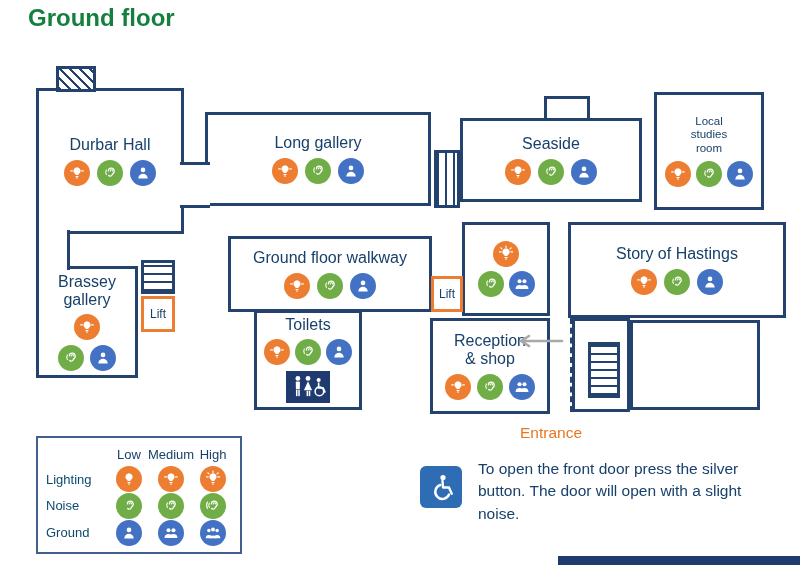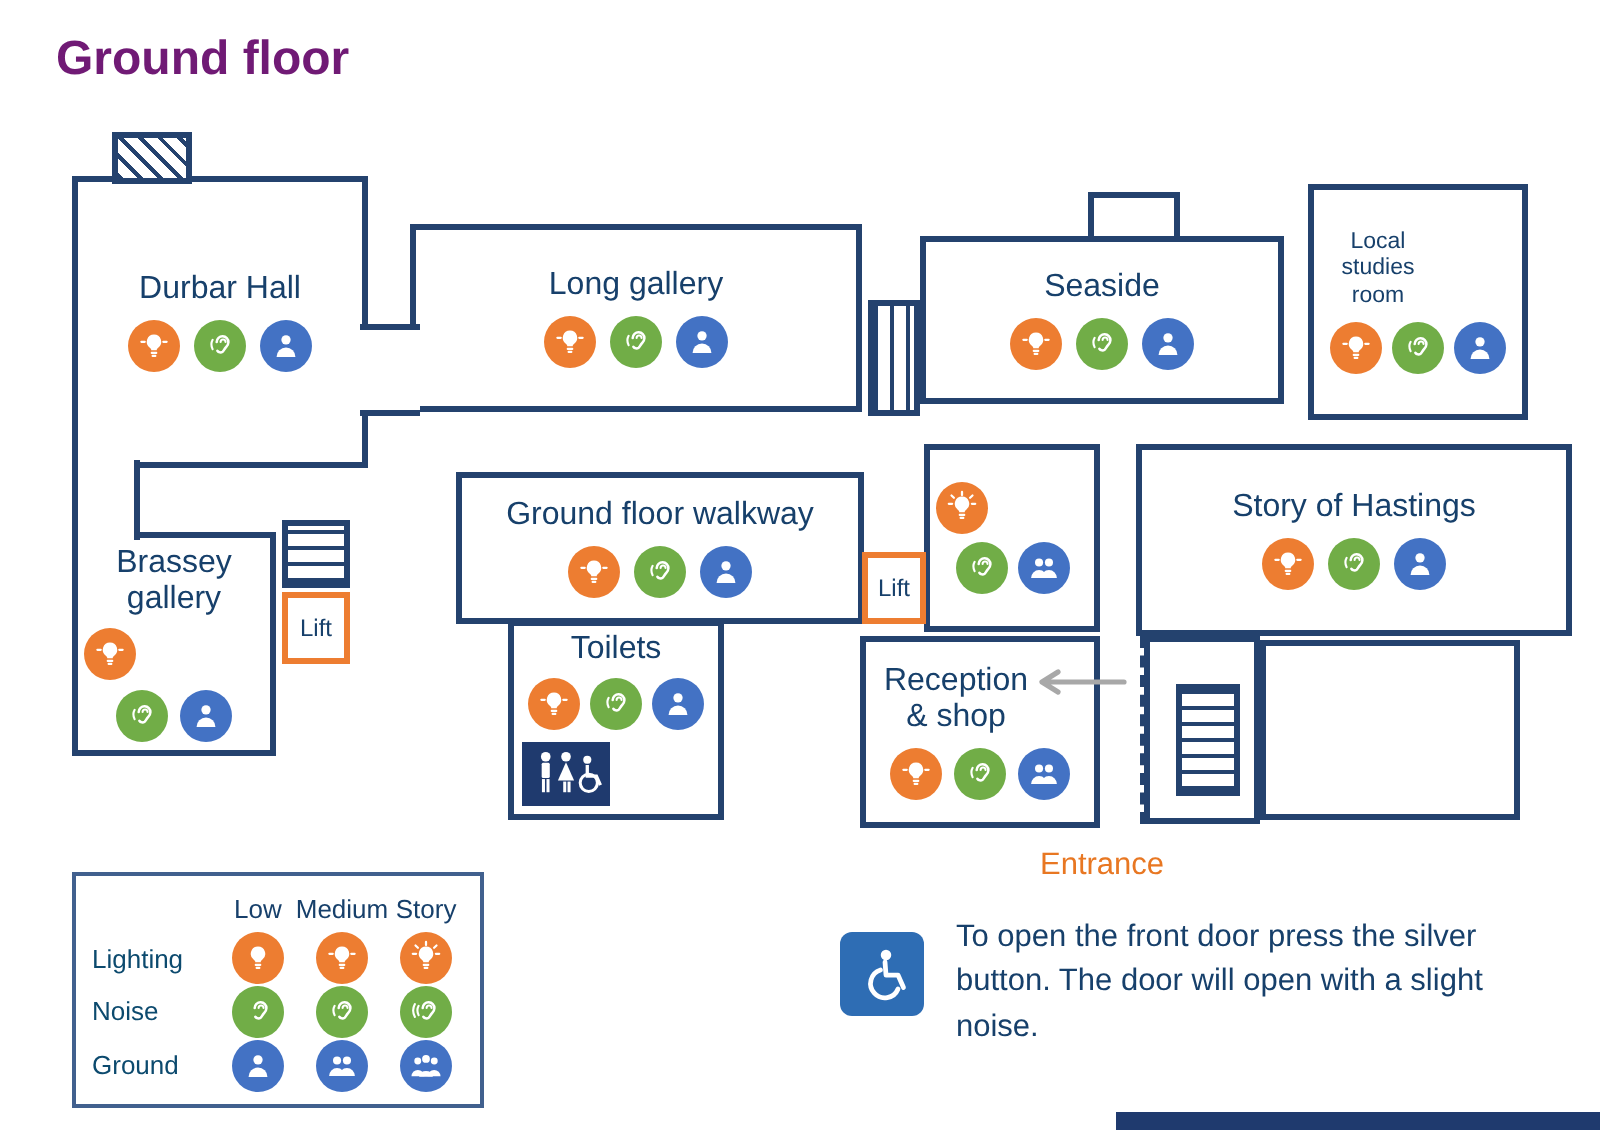--- a/index.html
+++ b/index.html
@@ -1,21 +1,21 @@
 <!DOCTYPE html>
 <html><head>
 <meta charset="utf-8">
 <style>
   html,body{margin:0;padding:0;background:#fff;}
   body{font-family:"Liberation Sans",sans-serif;color:#17406b;}
   .canvas{position:relative;width:800px;height:565px;background:#fff;overflow:hidden;}
-  .title{position:absolute;left:28px;top:16px;margin:0;font-size:24px;font-weight:600;color:#701a75;}
+  .title{position:absolute;left:28px;top:4px;margin:0;font-size:24px;font-weight:600;color:#15803d;}
 
   .room{position:absolute;border:3px solid #24426e;background:#fff;box-sizing:border-box;
-        display:flex;flex-direction:column;justify-content:center;gap:6px;padding:3px;z-index:2;}
+        display:flex;flex-direction:column;align-items:center;justify-content:center;gap:6px;padding:3px;z-index:2;}
   .room .label{font-size:16px;line-height:1.15;text-align:center;color:#17406b;}
   .room.small .label{font-size:11.5px;}
   .icons{display:flex;gap:7px;align-items:center;justify-content:center;}
   .chip{width:26px;height:26px;border-radius:50%;display:flex;align-items:center;justify-content:center;flex:0 0 auto;}
   .chip svg{width:18px;height:18px;display:block;}
   .chip.lighting{background:#ed7d31;}
   .chip.noise{background:#71ad47;}
   .chip.crowds{background:#4372c4;}
 
   .lift{position:absolute;border:3px solid #ed7d31;background:#fff;box-sizing:border-box;z-index:4;
@@ -403,21 +403,21 @@
     <svg width="52" height="16" viewBox="0 0 52 16" xmlns="http://www.w3.org/2000/svg">
       <path d="M50 8H10M17 3 9 8l8 5" fill="none" stroke="#a8a8a8" stroke-width="2.6" stroke-linecap="round" stroke-linejoin="round"></path>
     </svg>
   </div>
   <div class="entrance-label" style="left:520px;top:424px">Entrance</div>
 
   <div class="legend">
     <div></div>
     <div class="lcol">Low</div>
     <div class="lcol">Medium</div>
-    <div class="lcol">Story</div>
+    <div class="lcol">High</div>
 
     <div class="rowlab">Lighting</div>
     <span class="chip lighting">
         <svg viewBox="0 0 24 24" xmlns="http://www.w3.org/2000/svg">
           <path fill="#fff" d="M12 4.4a4.8 4.8 0 0 0-2.8 8.7c.6.45 1 1.05 1 1.7h3.6c0-.65.4-1.25 1-1.7A4.8 4.8 0 0 0 12 4.4z"></path>
           <rect fill="#fff" x="9.8" y="15.9" width="4.4" height="1.35" rx=".65"></rect>
           <rect fill="#fff" x="10.4" y="17.9" width="3.2" height="1.35" rx=".65"></rect>
         </svg>
       </span>
     <span class="chip lighting">

